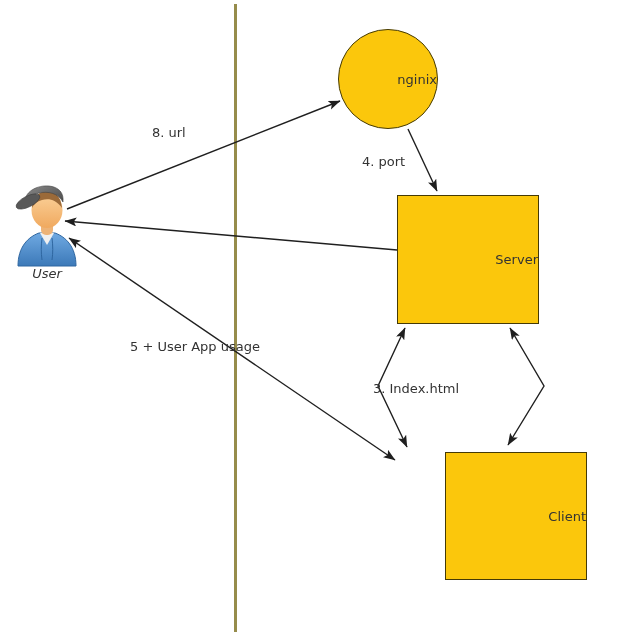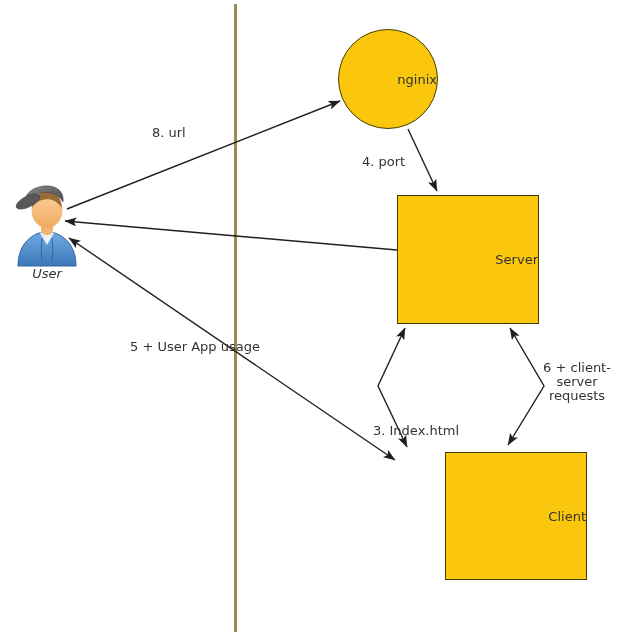--- a/index.html
+++ b/index.html
@@ -20,21 +20,21 @@
         background:var(--node-fill);border:1.5px solid var(--node-border);
         color:var(--text);font-size:13px;box-sizing:border-box;}
   .node-circle{left:338px;top:29px;width:100px;height:100px;border-radius:50%;}
   .node-server{left:397px;top:195px;width:142px;height:129px;}
   .node-client{left:397px;top:452px;width:142px;height:128px;margin-left:48px;}
   .edge-label{position:absolute;color:var(--text);font-size:13px;white-space:nowrap;line-height:14px;}
   .lbl-url{left:152px;top:126px;}
   .lbl-port{left:362px;top:155px;}
   .lbl-modified{left:159px;top:230px;}
   .lbl-usage{left:130px;top:340px;}
-  .lbl-index{left:373px;top:382px;margin-top:42px;}
+  .lbl-index{left:373px;top:382px;}
   .lbl-requests{left:534px;top:361px;width:86px;text-align:center;white-space:pre-line;}
   .user-icon{position:absolute;left:12px;top:183px;}
   .user-label{position:absolute;left:14px;top:266px;width:66px;text-align:center;
               color:var(--text);font-size:13px;font-style:italic;}
 </style>
 </head>
 <body>
 
 <div class="canvas">
 
@@ -87,17 +87,14 @@
     <path d="M20,25 C20,13 28,8 36,8 C44,9 49,14 50,25 C44,16 36,15 30,17 C25,18.5 22,21 20,25 Z" fill="#9B6A39"></path>
     <path d="M13,22 C11,8 26,2 37,3 C47,4 52,10 51,19 C46,10 36,8 27,10 C19.5,12 15,16 13,22 Z" fill="url(#gCap)" stroke="#3F3F3F" stroke-width="0.6"></path>
     <ellipse cx="16" cy="18.5" rx="13" ry="5.4" transform="rotate(-27 16 18.5)" fill="#585858" stroke="#3F3F3F" stroke-width="0.6"></ellipse>
   </svg>
   <div class="user-label">User</div>
 
   <div class="edge-label lbl-url">8. url</div>
   <div class="edge-label lbl-port">4. port</div>
   <div class="edge-label lbl-usage">5 + User App usage</div>
   <div class="edge-label lbl-index">3. Index.html</div>
-  <div class="edge-label lbl-requests">6 + client-
-server
-requests</div>
 
 </div>
 
 </body></html>

